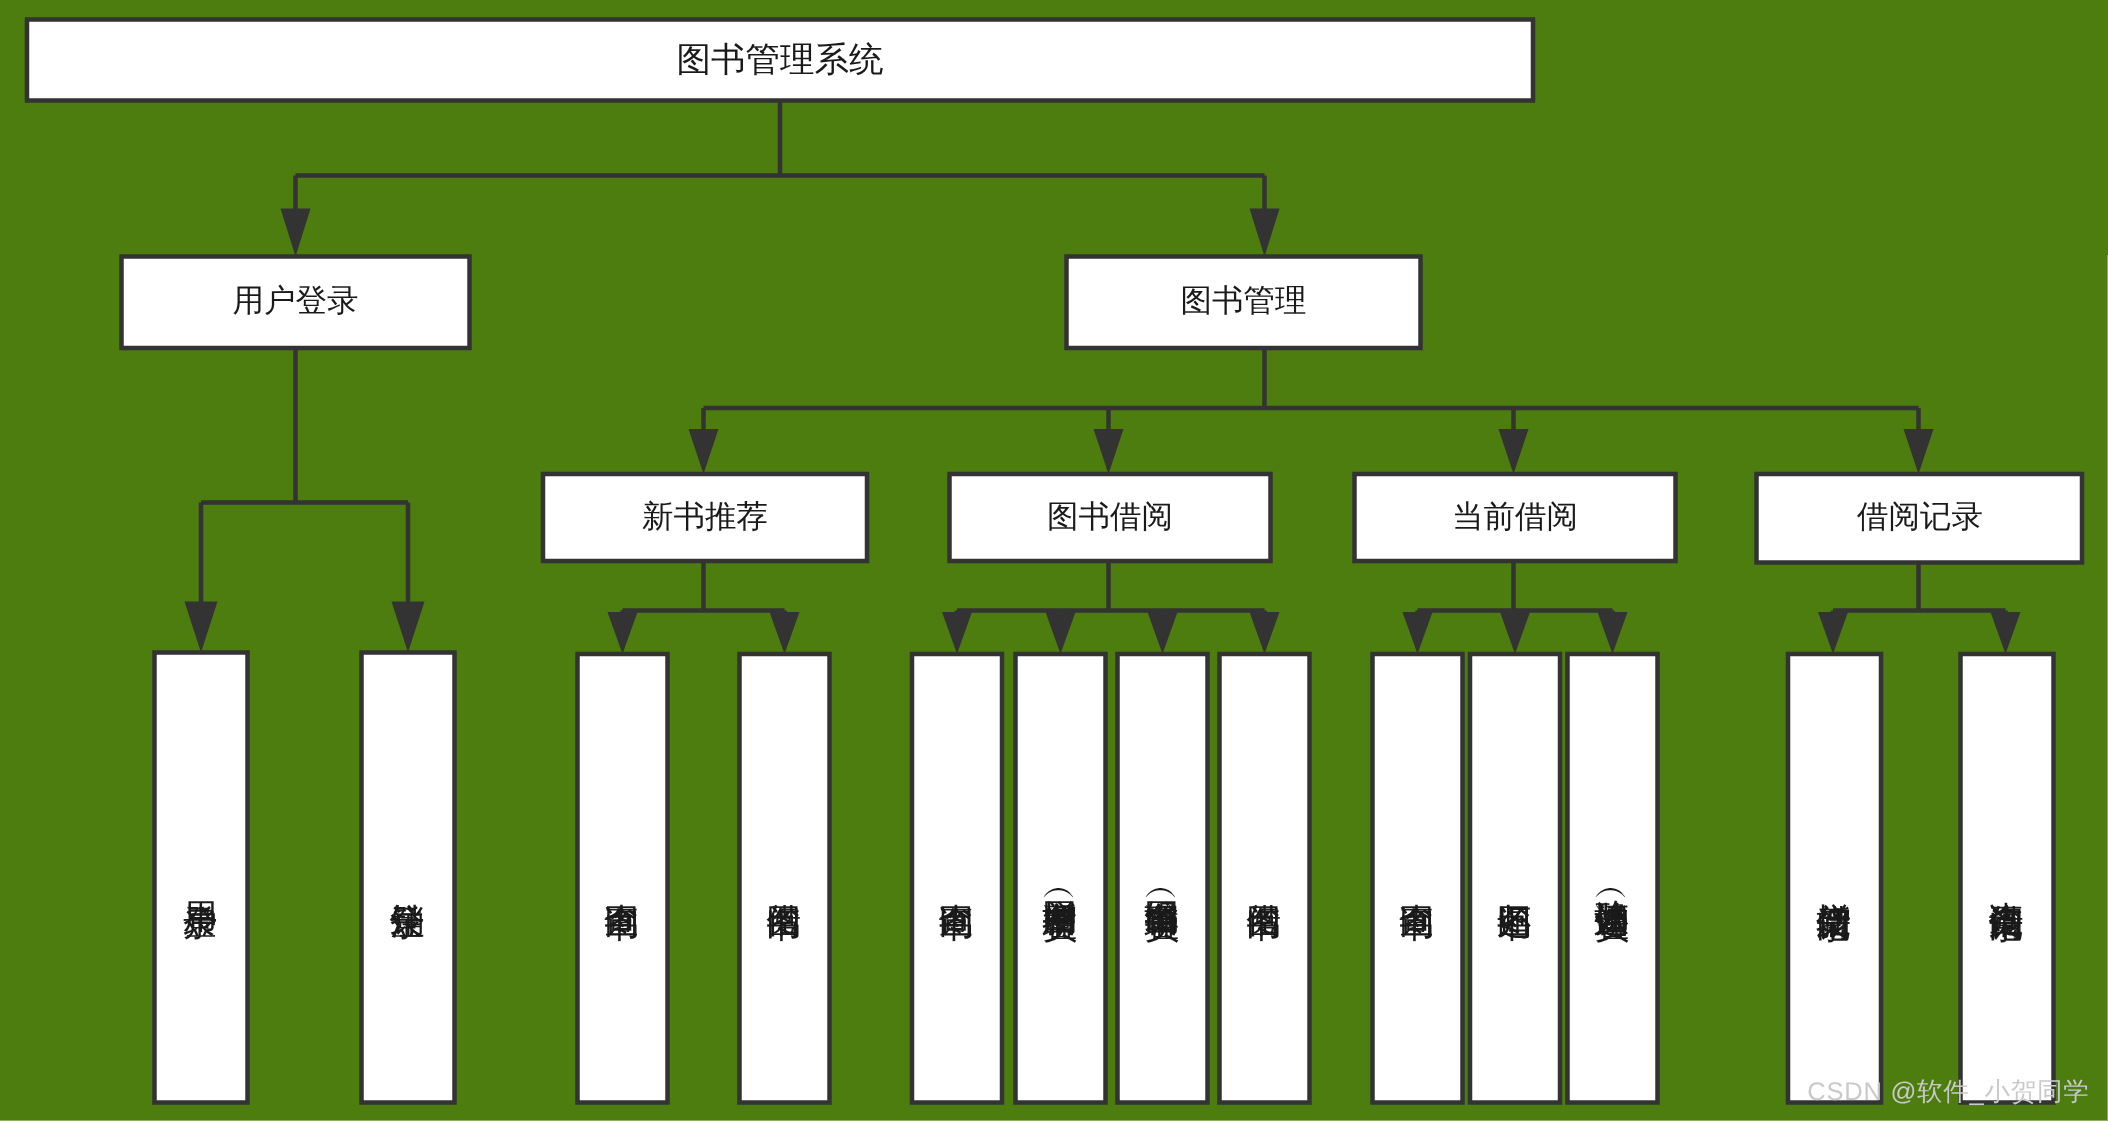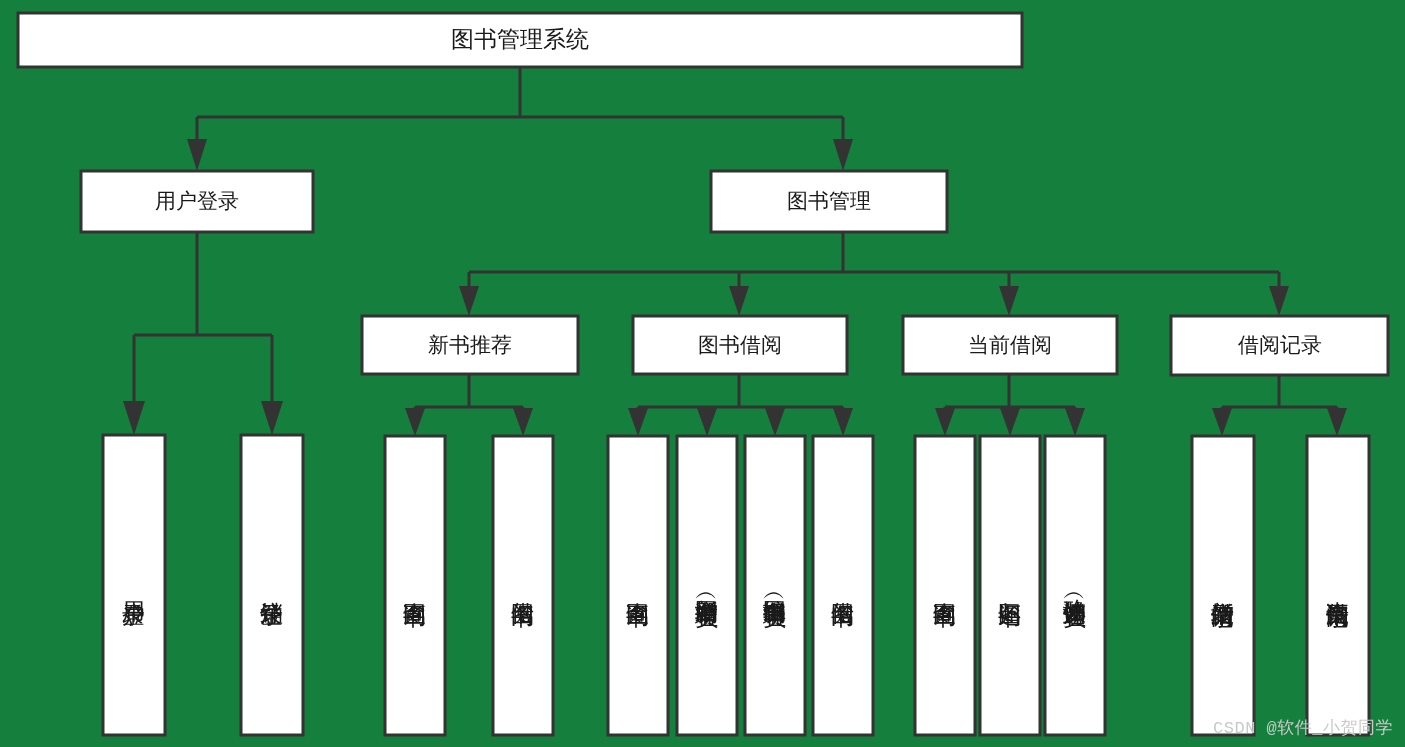--- a/index.html
+++ b/index.html
@@ -10,21 +10,21 @@
   body {
     width: 1405px;
     height: 747px;
     overflow: hidden;
     font-family: "Liberation Sans", "DejaVu Sans", sans-serif;
   }
   #diagram-root {
     position: relative;
     width: 1405px;
     height: 747px;
-    background: #15803d;
+    background: #4d7c0f;
   }
   svg#flow-svg {
     position: absolute;
     left: 0;
     top: 0;
     width: 1405px;
     height: 747px;
     display: block;
   }
   .node-box {
@@ -65,21 +65,21 @@
     align-items: center;
     justify-content: center;
     text-align: center;
     white-space: nowrap;
     pointer-events: none;
   }
   #watermark {
     position: absolute;
     right: 12px;
     bottom: 8px;
-    font-family: Liberation Mono, monospace;
+    font-family: Liberation Sans, sans-serif;
     font-size: 17px;
     color: #c9c9c9;
     white-space: nowrap;
     letter-spacing: 0.5px;
   }
 </style>
 </head>
 <body>
 
 <div id="diagram-root">

